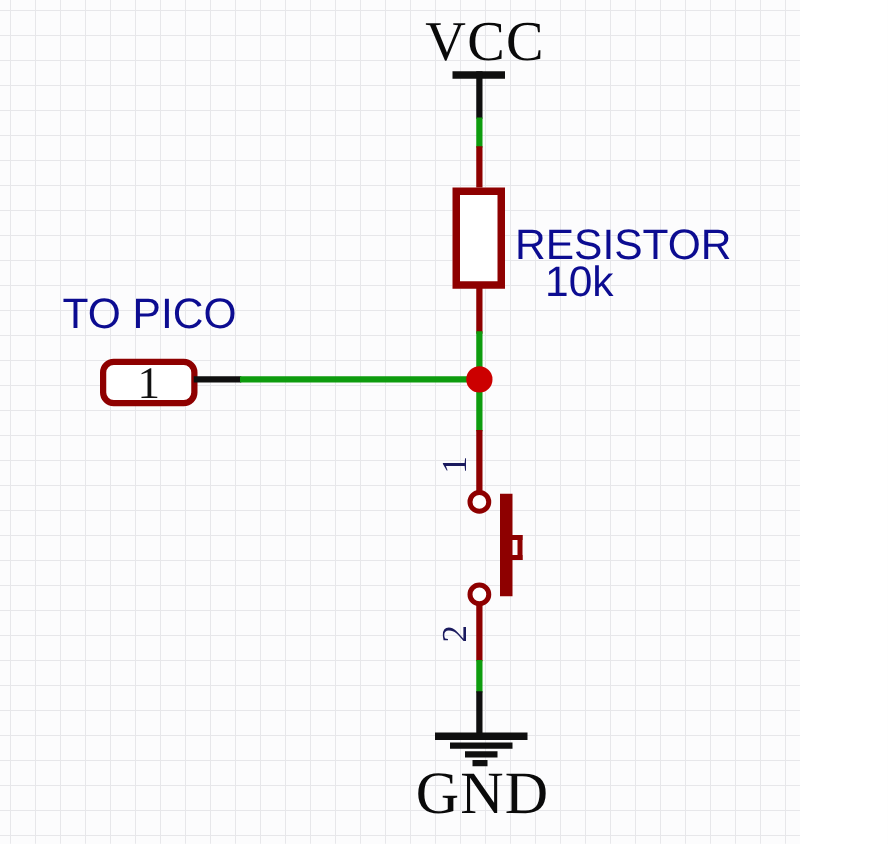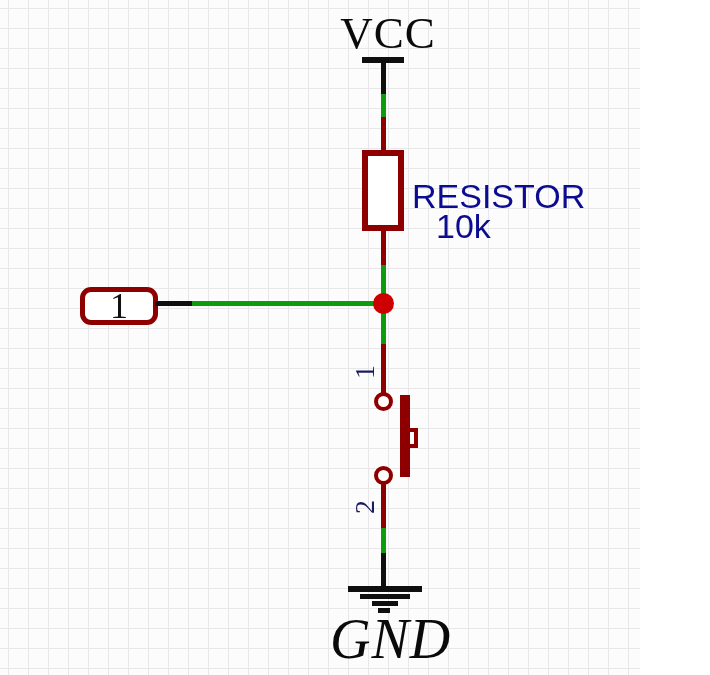--- a/index.html
+++ b/index.html
@@ -69,39 +69,40 @@
   .btn-pin2-num{left:351px;top:494px;}
   .btn-pin2-wire{left:381px;top:484px;width:5px;height:45px;}
 
   
   .wire-green-bot{left:381px;top:528px;width:5px;height:26px;}
   .wire-black-bot{left:381px;top:553px;width:5px;height:36px;}
   .gnd-bar1{left:348px;top:586px;width:74px;height:6px;}
   .gnd-bar2{left:360px;top:594px;width:50px;height:5px;}
   .gnd-bar3{left:372px;top:601px;width:26px;height:5px;}
   .gnd-bar4{left:378px;top:608px;width:12px;height:5px;}
-  .gnd-text{left:330px;top:611px;width:112px;font-size:56px;font-style:italic;}
+  .gnd-text{left:330px;top:611px;width:112px;font-size:48px;}
 </style>
 </head>
 <body>
 
 <div class="canvas">
 
   <div class="abs serif netlabel vcc-text">VCC</div>
   <div class="abs blackseg vcc-bar"></div>
   <div class="abs blackseg vcc-stem"></div>
   <div class="abs greenseg vcc-green"></div>
   <div class="abs redseg wire-red-top"></div>
 
   <div class="abs res-body"></div>
   <div class="abs complabel res-name">RESISTOR</div>
   <div class="abs complabel res-value">10k</div>
   <div class="abs redseg wire-red-mid"></div>
   <div class="abs greenseg wire-green-vert"></div>
 
+  <div class="abs complabel pico-label">TO PICO</div>
   <div class="abs serif pico-box">
     <span>1</span>
   </div>
   <div class="abs blackseg pico-stub"></div>
   <div class="abs greenseg wire-green-horiz"></div>
 
   <div class="abs junction"></div>
 
   <div class="abs serif pin-num btn-pin1-num">1</div>
   <div class="abs redseg btn-pin1-wire"></div>

